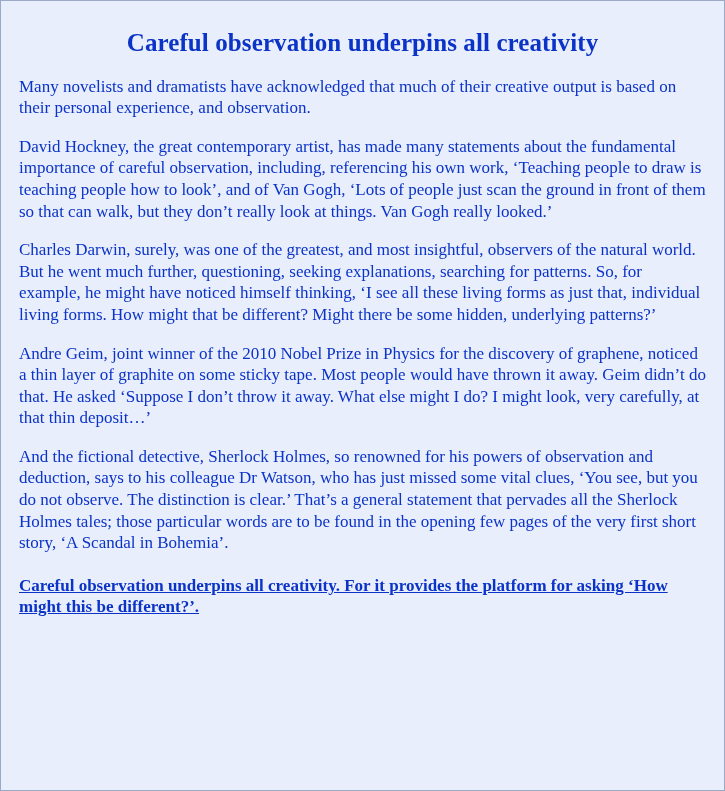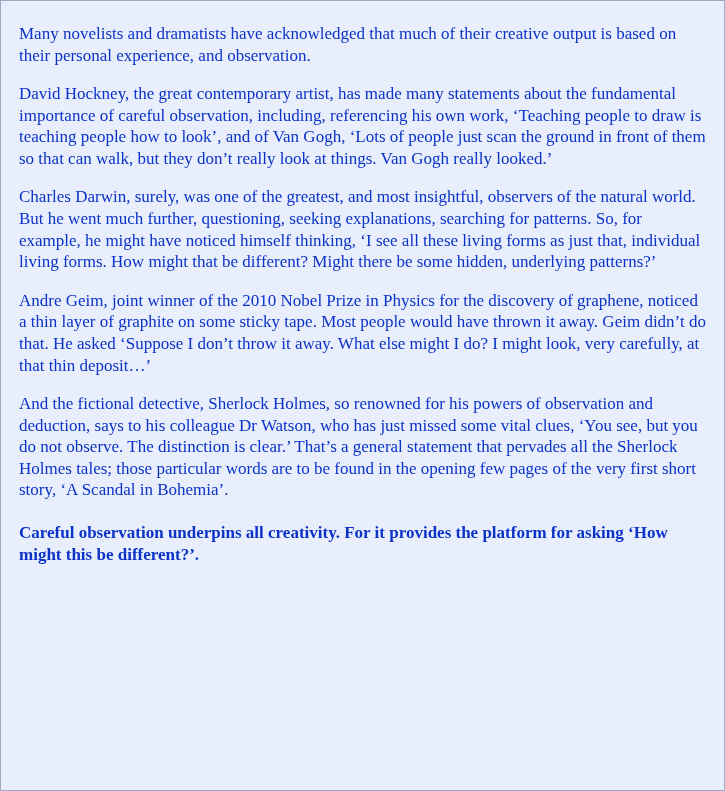--- a/index.html
+++ b/index.html
@@ -35,30 +35,32 @@
   .para {
     color: #0b33c7;
     font-size: 17px;
     line-height: 1.27;
     margin: 0 0 17px 0;
     width: 100%;
     max-width: 690px;
   }
   .para:last-child {
     margin-bottom: 15px;
+    text-decoration: underline;
   }
   .para.bold {
     font-weight: bold;
     margin-top: 4px;
   }
 </style>
 </head>
 <body>
 
 <div class="slide">
+  <div class="title">Careful observation underpins all creativity</div>
 
   <p class="para">Many novelists and dramatists have acknowledged that much of their creative output is based on their personal experience, and observation.</p>
   <p class="para">David Hockney, the great contemporary artist, has made many statements about the fundamental importance of careful observation, including, referencing his own work, ‘Teaching people to draw is teaching people how to look’, and of Van Gogh, ‘Lots of people just scan the ground in front of them so that can walk, but they don’t really look at things. Van Gogh really looked.’</p>
   <p class="para">Charles Darwin, surely, was one of the greatest, and most insightful, observers of the natural world. But he went much further, questioning, seeking explanations, searching for patterns. So, for example, he might have noticed himself thinking, ‘I see all these living forms as just that, individual living forms. How might that be different? Might there be some hidden, underlying patterns?’</p>
   <p class="para">Andre Geim, joint winner of the 2010 Nobel Prize in Physics for the discovery of graphene, noticed a thin layer of graphite on some sticky tape. Most people would have thrown it away. Geim didn’t do that. He asked ‘Suppose I don’t throw it away. What else might I do? I might look, very carefully, at that thin deposit…’</p>
   <p class="para">And the fictional detective, Sherlock Holmes, so renowned for his powers of observation and deduction, says to his colleague Dr Watson, who has just missed some vital clues, ‘You see, but you do not observe. The distinction is clear.’ That’s a general statement that pervades all the Sherlock Holmes tales; those particular words are to be found in the opening few pages of the very first short story, ‘A Scandal in Bohemia’.</p>
   <p class="para bold">Careful observation underpins all creativity. For it provides the platform for asking ‘How might this be different?’.</p>
 </div>
 
 </body></html>

